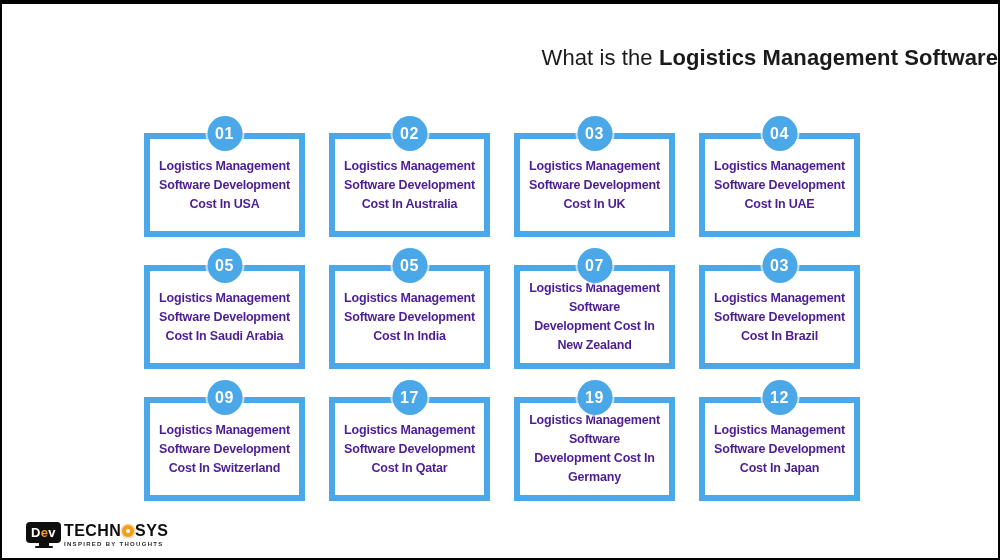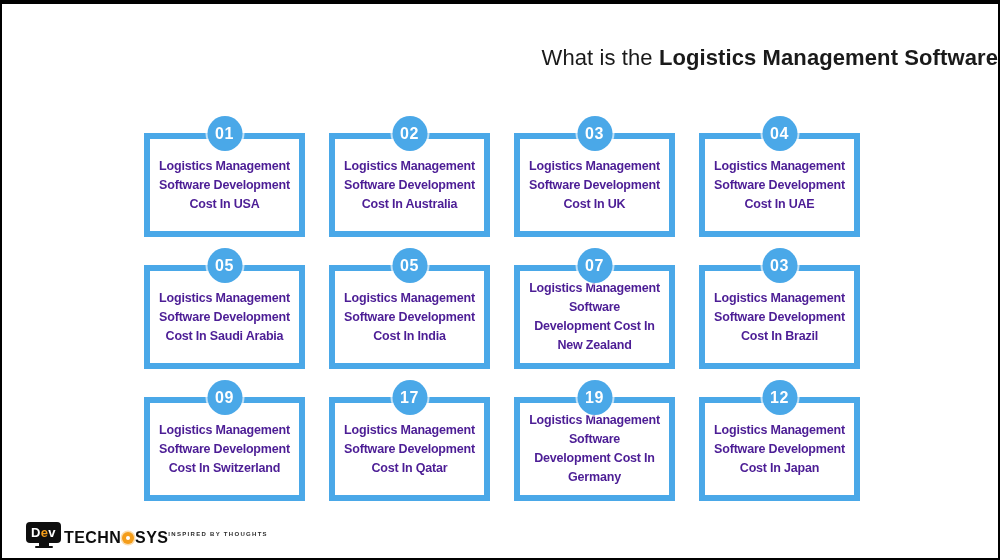--- a/index.html
+++ b/index.html
@@ -100,21 +100,21 @@
     width: 10px; height: 3px;
     margin: 0 auto;
     background: #0e0e0e;
   }
   .stand-base {
     width: 18px; height: 2px;
     margin: 0 auto;
     background: #0e0e0e;
     border-radius: 1px;
   }
-  .brand { display: flex; flex-direction: row; margin-top: 7px; }
+  .brand { display: flex; flex-direction: column; }
   .brand-line {
     display: flex; align-items: center;
     font-weight: 700;
     font-size: 16px;
     color: #0e0e0e;
     letter-spacing: 0.4px;
     line-height: 17px;
   }
   .gear {
     width: 12px; height: 12px;

